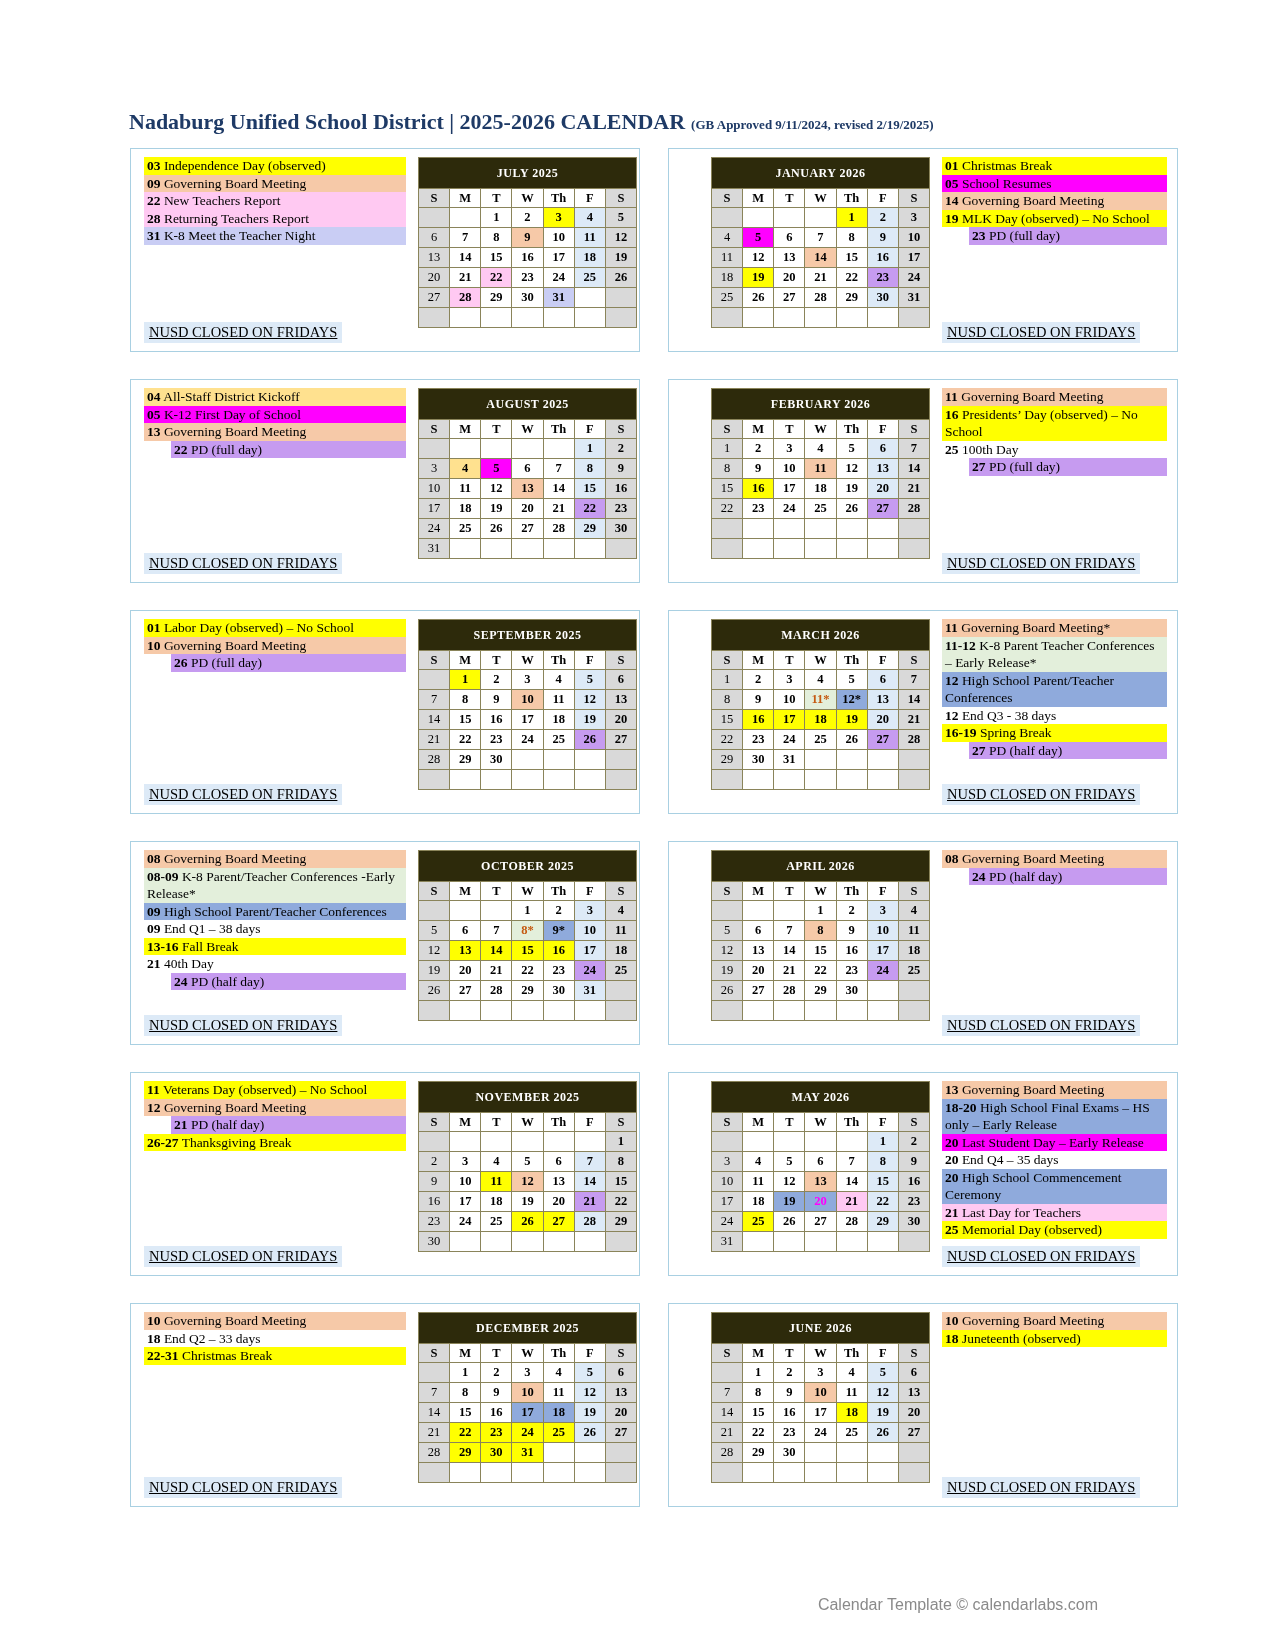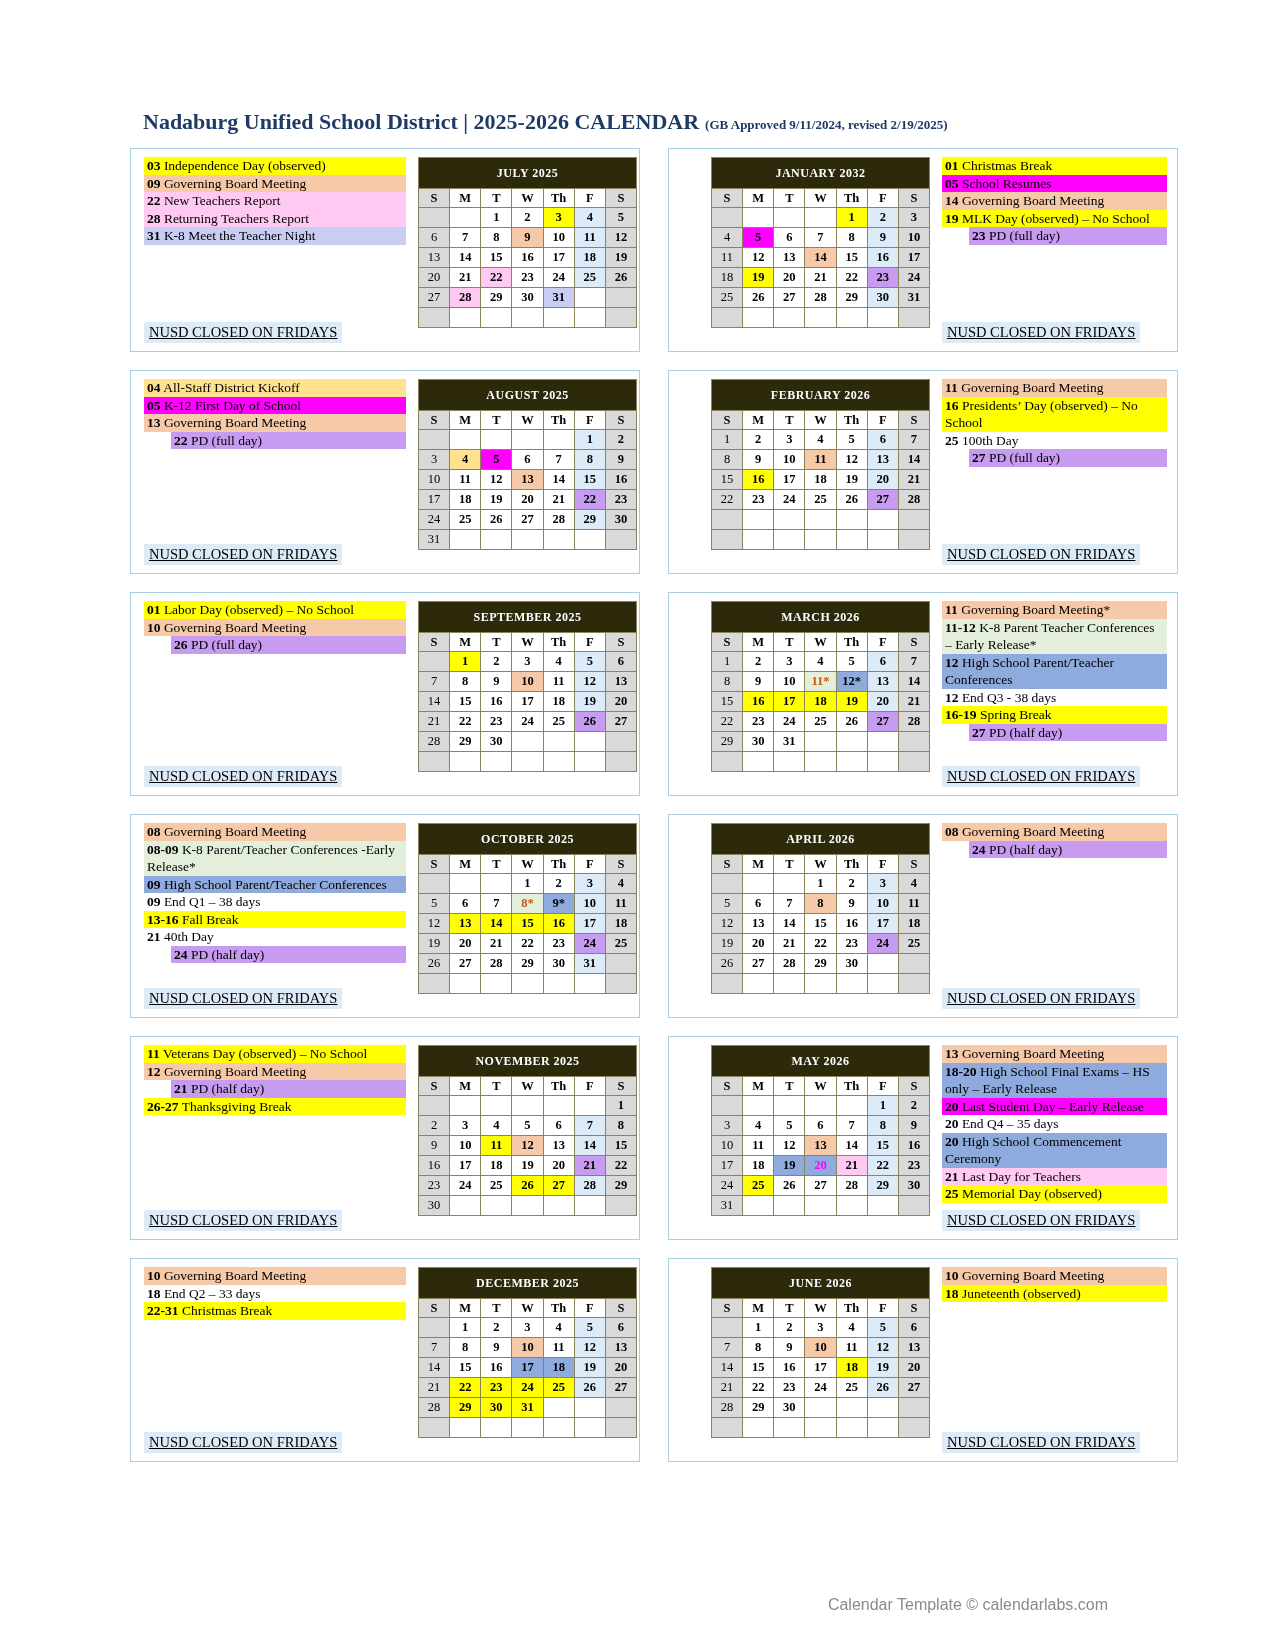--- a/index.html
+++ b/index.html
@@ -7,24 +7,24 @@
     --c-purple:#C69BF0; --c-magenta:#FF00FF; --c-gold:#FFE18F; --c-fri:#DDEAF7;
     --c-blue:#8FAADC; --c-green:#E3EFDB; --c-weekend:#D9D9D9;
     --t-orange:#C55A11; --t-magenta:#FF00FF;
     --header-bg:#2D2A0B; --grid-border:#8A845A; --box-border:#A9D0E2;
     --title-navy:#1E3A66; --footer-gray:#8A8A8A;
   }
   *{margin:0;padding:0;box-sizing:border-box;}
   body{background:#fff;}
   .sheet{position:relative;width:1275px;height:1650px;background:#fff;overflow:hidden;
          font-family:"Liberation Serif","DejaVu Serif",serif;}
-  .page-title{position:absolute;left:143px;top:100px;color:var(--title-navy);white-space:nowrap;}
+  .page-title{position:absolute;left:129px;top:100px;color:var(--title-navy);white-space:nowrap;}
   .page-title .main{font-size:22px;font-weight:bold;}
   .page-title .sub{font-size:13px;font-weight:bold;margin-left:6px;}
-  .rows{position:absolute;left:130px;top:148px;display:flex;flex-direction:column;gap:18px;}
+  .rows{position:absolute;left:130px;top:148px;display:flex;flex-direction:column;gap:27px;}
   .row{display:flex;gap:28px;}
   .panel{width:510px;height:204px;border:1px solid var(--box-border);background:#fff;
          display:flex;gap:12px;padding:8px 2px 8px 13px;}
   .panel.right{padding:8px 10px 8px 42px;}
   .notes{flex:1;display:flex;flex-direction:column;font-size:13.5px;line-height:1.3;color:#000;}
   .note{padding:0 3px;}
   .note b{font-weight:bold;}
   .closed{margin-top:auto;align-self:flex-start;background:var(--c-fri);padding:1px 5px;font-size:14.5px;text-decoration:underline;}
   table.cal{border-collapse:collapse;table-layout:fixed;width:219px;align-self:flex-start;}
   table.cal th,table.cal td{border:1px solid var(--grid-border);text-align:center;
@@ -39,21 +39,21 @@
   .c-pink{background:var(--c-pink)!important;}
   .c-lav{background:var(--c-lav)!important;}
   .c-purple{background:var(--c-purple)!important;margin-left:27px;}
   .c-magenta{background:var(--c-magenta)!important;}
   .c-gold{background:var(--c-gold)!important;}
   .c-fri{background:var(--c-fri)!important;}
   .c-blue{background:var(--c-blue)!important;}
   .c-green{background:var(--c-green)!important;}
   .t-orange{color:var(--t-orange)!important;}
   .t-magenta{color:var(--t-magenta)!important;}
-  .footer{position:absolute;top:1596px;right:167px;font-family:"Liberation Sans","DejaVu Sans",sans-serif;
+  .footer{position:absolute;top:1596px;right:177px;font-family:"Liberation Sans","DejaVu Sans",sans-serif;
           font-size:16px;color:var(--footer-gray);}
 </style>
 </head>
 <body>
 
 <div class="sheet">
   <h1 class="page-title">
     <span class="main">Nadaburg Unified School District | 2025-2026 CALENDAR</span><span class="sub">(GB Approved 9/11/2024, revised 2/19/2025)</span>
   </h1>
   <div class="rows" id="rows">
@@ -135,21 +135,21 @@
                 <td></td>
                 <td class="wk"></td>
               </tr>
             </tbody>
           </table>
         </div>
         <div class="panel right">
           <table class="cal">
             <tbody>
               <tr>
-                <th colspan="7" class="title-cell">JANUARY 2032</th>
+                <th colspan="7" class="title-cell">JANUARY 2026</th>
               </tr>
               <tr>
                 <th class="dh wk">S</th>
                 <th class="dh">M</th>
                 <th class="dh">T</th>
                 <th class="dh">W</th>
                 <th class="dh">Th</th>
                 <th class="dh">F</th>
                 <th class="dh wk">S</th>
               </tr>

